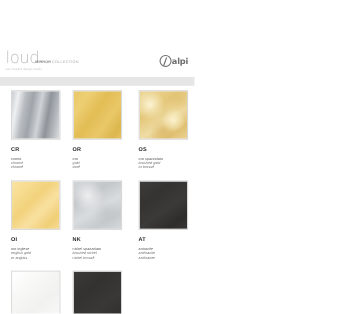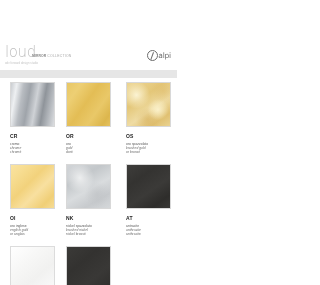--- a/index.html
+++ b/index.html
@@ -51,21 +51,21 @@
   }
   .alpi-mark::before {
     content:""; position:absolute;
     left:50%; top:1.4px; width:0.8px; height:8.2px;
     background:#6d6d6d;
     transform:translateX(-50%) rotate(20deg);
     transform-origin:center;
   }
   .alpi-text {
     font-size:7.5px; line-height:8px;
-    color:#6d6d6d; font-weight:400;
+    color:#6d6d6d; font-weight:700;
     letter-spacing:-0.2px;
     font-family:"DejaVu Sans", sans-serif;
   }
 
   
   .divider-band {
     position:absolute; left:0; top:24px;
     width:177px; height:8px;
     background:#e6e6e6;
   }

